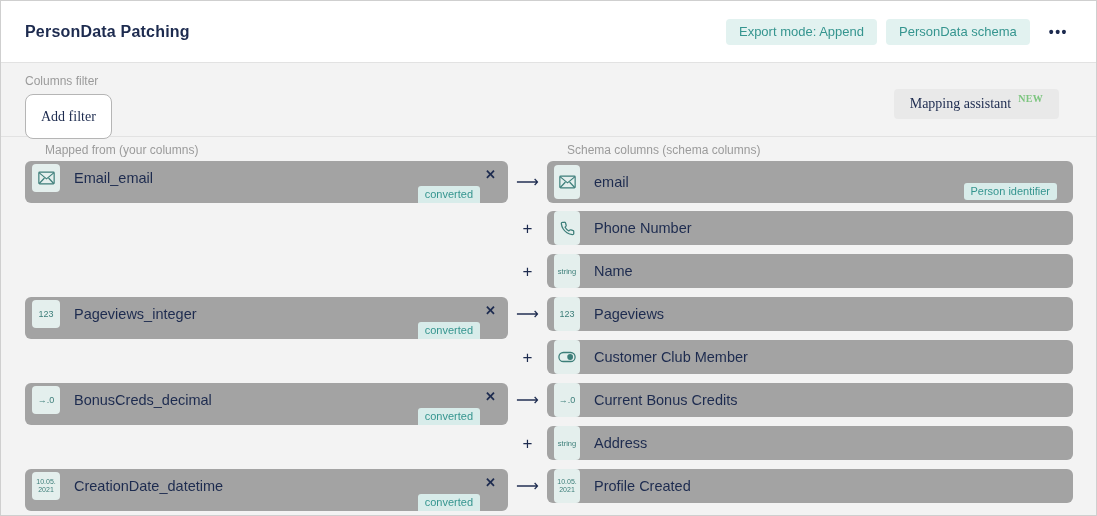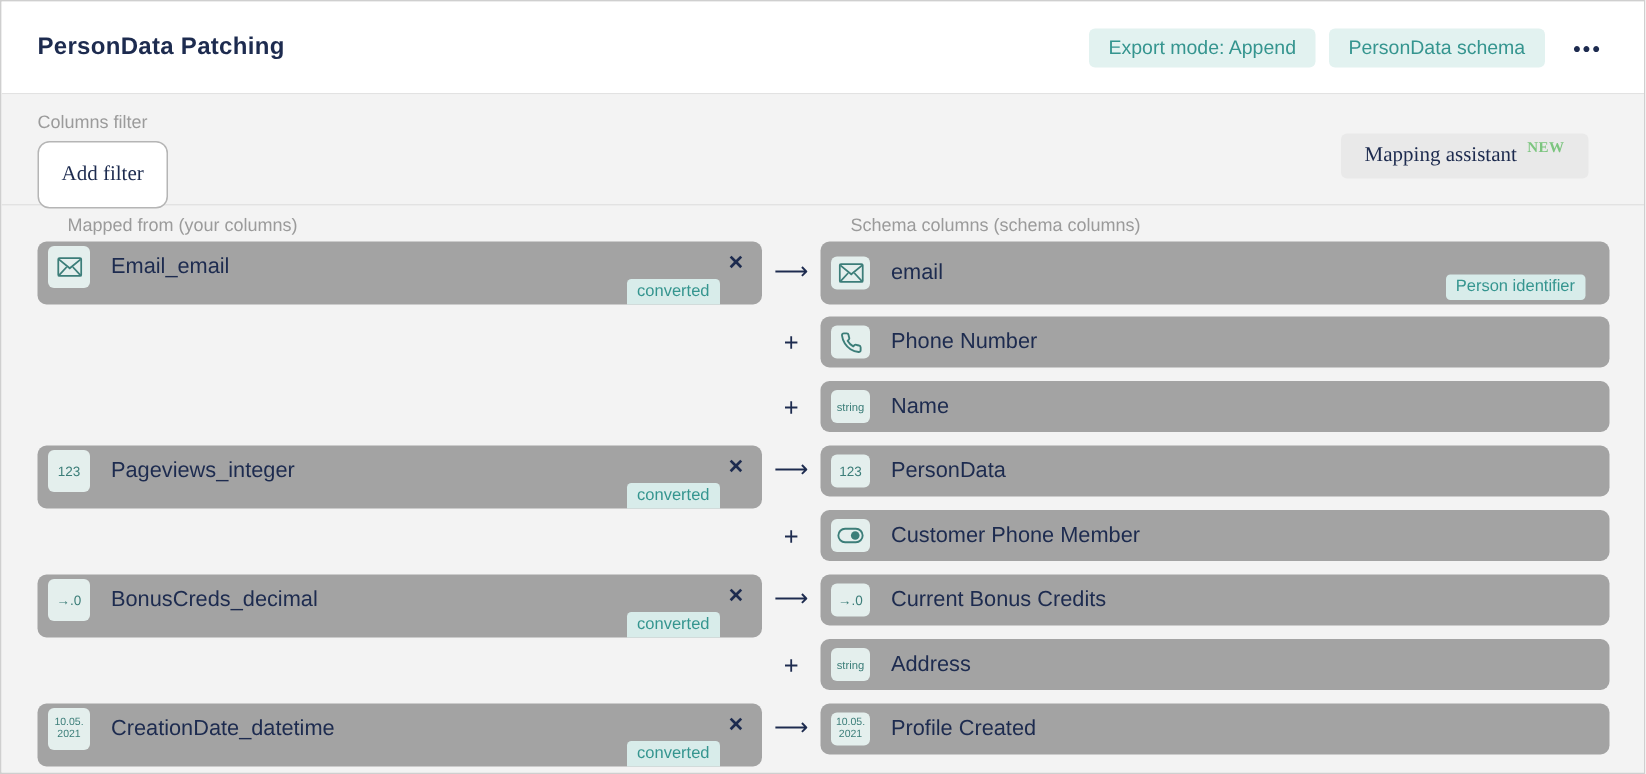--- a/index.html
+++ b/index.html
@@ -124,21 +124,21 @@
 
   .icon-badge {
     width: 28px; height: 28px; flex: 0 0 28px;
     background: var(--icon-bg, #e4efed);
     color: var(--icon-teal, #3c7e79);
     border-radius: 4px;
     display: flex; flex-direction: column;
     align-items: center; justify-content: center;
     overflow: hidden;
   }
-  .card.dst .icon-badge { width: 26px; height: 22px; flex-basis: 26px; }
+  .card.dst .icon-badge { width: 26px; height: 34px; flex-basis: 26px; }
   .icon-text { font-size: 9px; line-height: 9px; }
   .icon-text.tiny { font-size: 7.5px; }
   .icon-line { font-size: 7px; line-height: 8px; }
 
   .card-label {
     margin-left: 14px;
     font-size: 14.5px;
     color: var(--navy, #1d2b4f);
     white-space: nowrap;
   }
@@ -266,38 +266,38 @@
             </div>
           </div>
           <div class="connector arrow">
             <span class="arrow">⟶</span>
           </div>
           <div class="cell-right">
             <div class="card dst">
               <div class="icon-badge">
                 <span class="icon-text">123</span>
               </div>
-              <span class="card-label">PersonData</span>
+              <span class="card-label">Pageviews</span>
             </div>
           </div>
         </div>
         <div class="map-row">
           <div class="cell-left"></div>
           <div class="connector plus">
             <span class="plus-glyph">+</span>
           </div>
           <div class="cell-right">
             <div class="card dst">
               <div class="icon-badge">
                 <svg width="18" height="12" viewBox="0 0 20 12" fill="none" stroke="currentColor" stroke-width="1.4">
                   <rect x="1" y="1" width="18" height="10" rx="5"></rect>
                   <circle cx="13.5" cy="6" r="3.2" fill="currentColor" stroke="none"></circle>
                 </svg>
               </div>
-              <span class="card-label">Customer Phone Member</span>
+              <span class="card-label">Customer Club Member</span>
             </div>
           </div>
         </div>
         <div class="map-row">
           <div class="cell-left">
             <div class="card src">
               <div class="icon-badge">
                 <span class="icon-text">→.0</span>
               </div>
               <span class="card-label">BonusCreds_decimal</span>

